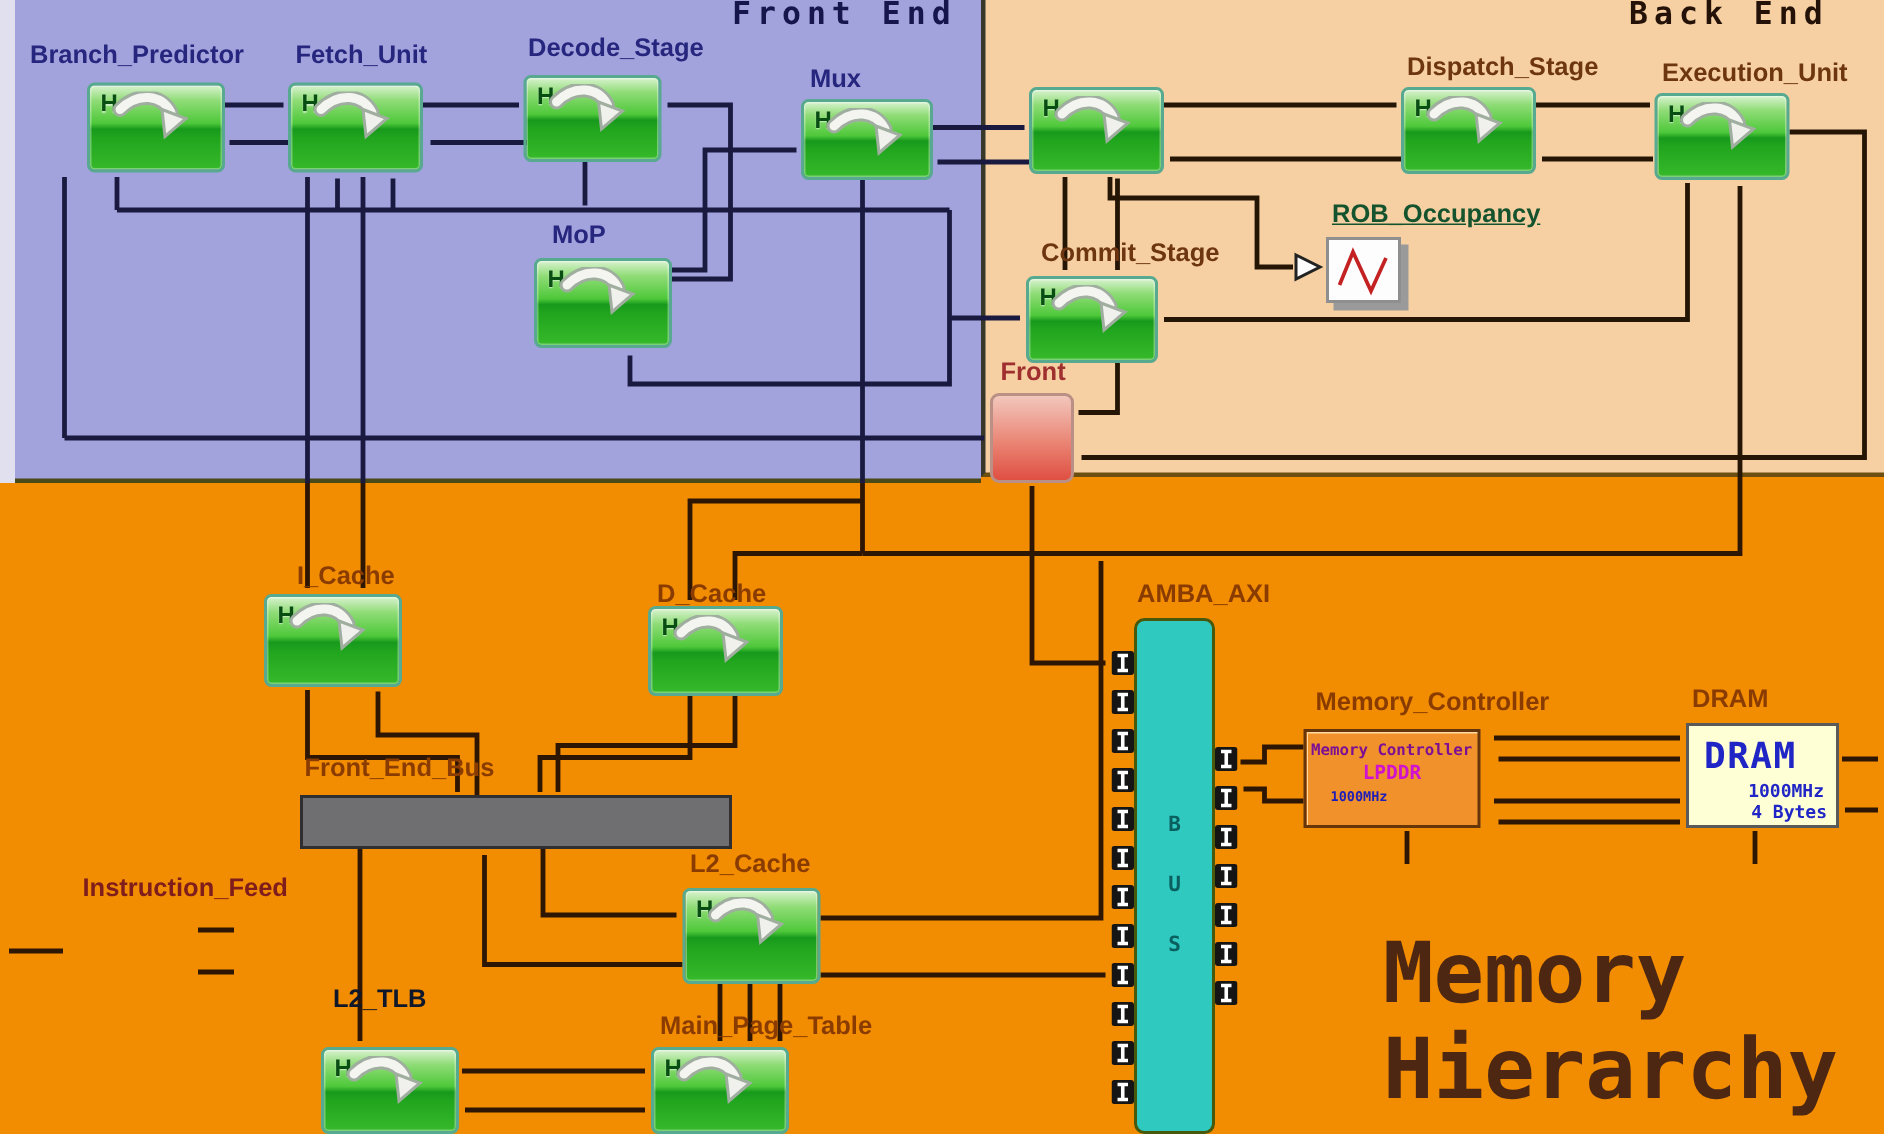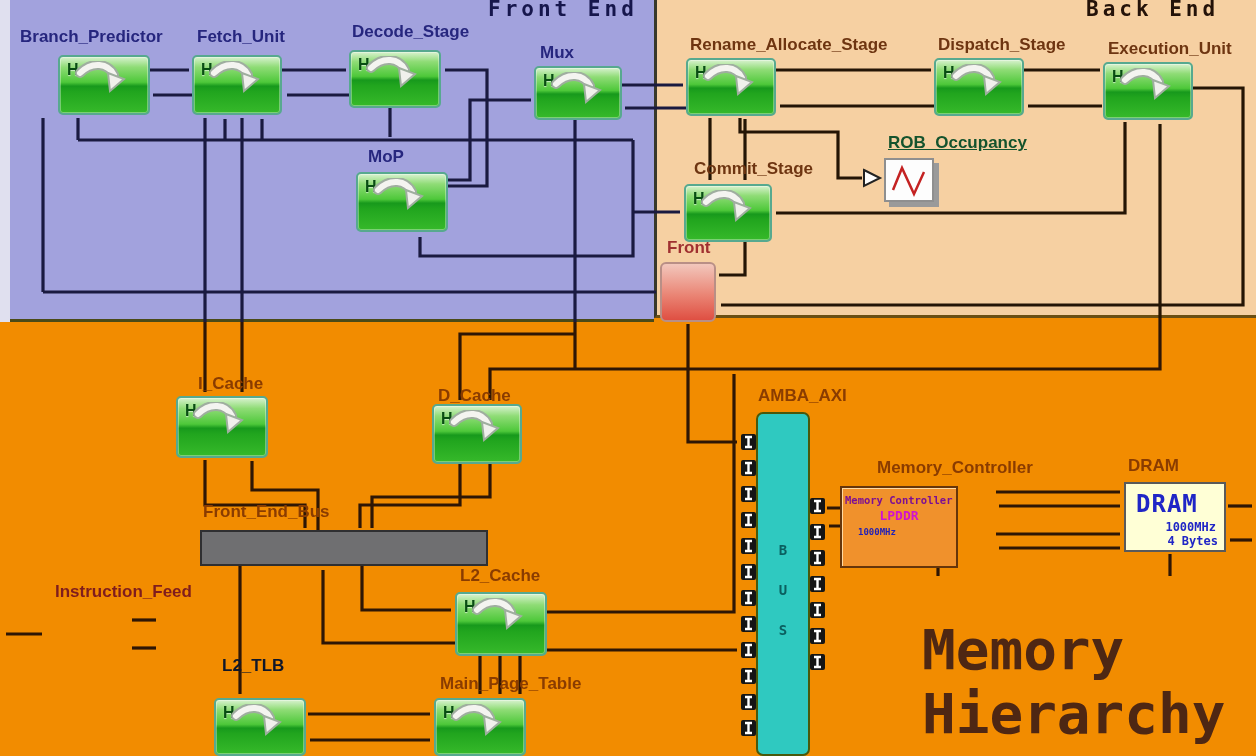--- a/index.html
+++ b/index.html
@@ -202,21 +202,20 @@
     </div>
     <div class="block-label" style="left: 368px; top: 147px; color: rgb(38, 38, 126);">MoP</div>
     <div class="block hier" style="left: 686px; top: 58px; width: 90px; height: 58px;">
       <div class="h-letter">H</div>
       <svg class="harrow" width="54" height="38" viewBox="0 0 54 38">
         <path d="M6 12 C 18 0, 34 2, 40 14" fill="none" stroke="#9fae9f" stroke-width="10" stroke-linecap="round"></path>
         <path d="M6 12 C 18 0, 34 2, 40 14" fill="none" stroke="#f4f4f0" stroke-width="6" stroke-linecap="round"></path>
         <polygon points="34,12 50,18 36,30" fill="#f0f0ec" stroke="#9fae9f" stroke-width="2"></polygon>
       </svg>
     </div>
-    <div class="block-label" style="left: 690px; top: 35px; color: rgb(110, 53, 17);">Rename_Allocate_Stage</div>
     <div class="block hier" style="left: 934px; top: 58px; width: 90px; height: 58px;">
       <div class="h-letter">H</div>
       <svg class="harrow" width="54" height="38" viewBox="0 0 54 38">
         <path d="M6 12 C 18 0, 34 2, 40 14" fill="none" stroke="#9fae9f" stroke-width="10" stroke-linecap="round"></path>
         <path d="M6 12 C 18 0, 34 2, 40 14" fill="none" stroke="#f4f4f0" stroke-width="6" stroke-linecap="round"></path>
         <polygon points="34,12 50,18 36,30" fill="#f0f0ec" stroke="#9fae9f" stroke-width="2"></polygon>
       </svg>
     </div>
     <div class="block-label" style="left: 938px; top: 35px; color: rgb(110, 53, 17);">Dispatch_Stage</div>
     <div class="block hier" style="left: 1103px; top: 62px; width: 90px; height: 58px;">
@@ -293,21 +292,21 @@
         <polygon points="34,12 50,18 36,30" fill="#f0f0ec" stroke="#9fae9f" stroke-width="2"></polygon>
       </svg>
     </div>
     <div class="block-label" style="left: 440px; top: 674px; color: rgb(138, 60, 0);">Main_Page_Table</div>
     <div class="block ambabus" style="left: 756px; top: 412px; width: 54px; height: 344px;">
       <div class="bus-letter" style="top: 128px;">B</div>
       <div class="bus-letter" style="top: 168px;">U</div>
       <div class="bus-letter" style="top: 208px;">S</div>
     </div>
     <div class="block-label" style="left: 758px; top: 386px; color: rgb(138, 60, 0);">AMBA_AXI</div>
-    <div class="block mc" style="left: 840px; top: 486px; width: 118px; height: 82px;">
+    <div class="block mc" style="left: 869px; top: 486px; width: 118px; height: 66px;">
       <div class="mc-l1">Memory Controller</div>
       <div class="mc-l2">LPDDR</div>
       <div class="mc-l3">1000MHz</div>
     </div>
     <div class="block-label" style="left: 877px; top: 458px; color: rgb(138, 60, 0);">Memory_Controller</div>
     <div class="block dram-box" style="left: 1124px; top: 482px; width: 102px; height: 70px;">
       <div class="dram-l1">DRAM</div>
       <div class="dram-l2">1000MHz</div>
       <div class="dram-l3">4 Bytes</div>
     </div>

